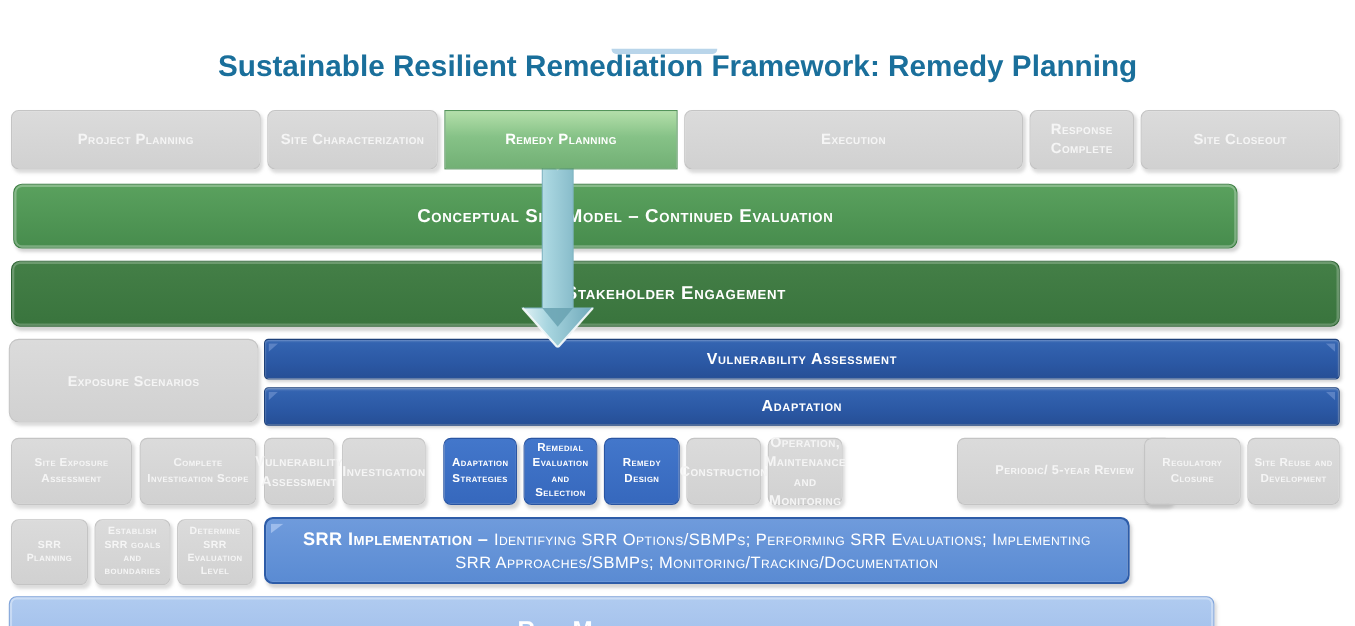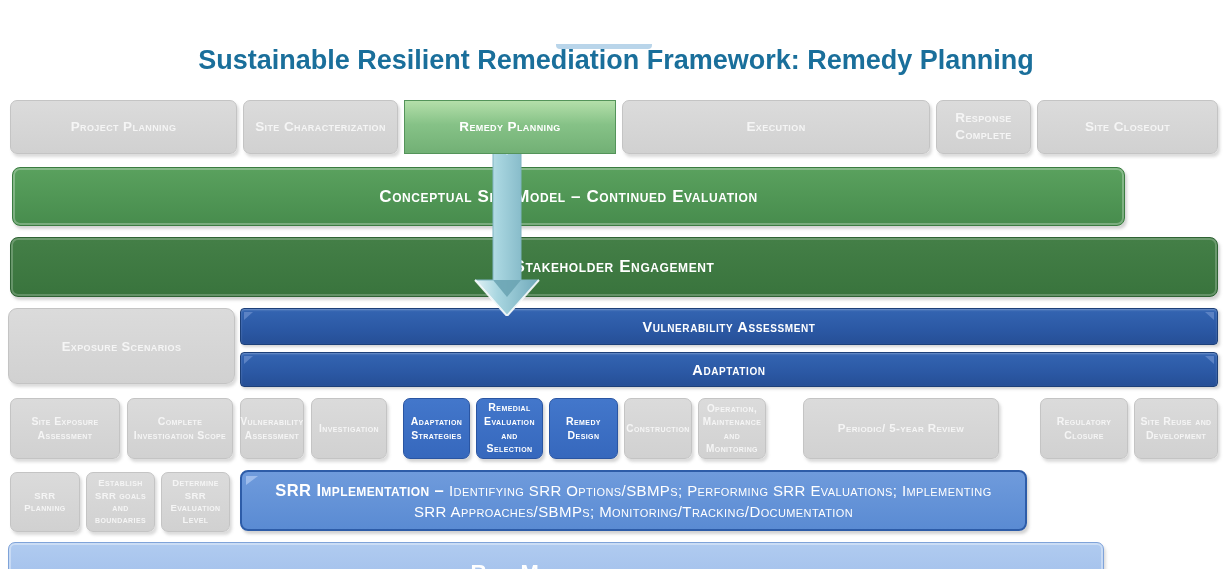--- a/index.html
+++ b/index.html
@@ -46,21 +46,21 @@
     box-shadow:inset 0 1px 2px rgba(255,255,255,.3),2px 2px 3px rgba(110,110,110,.3);
   }
   .bar.vuln{left:240px;top:264px;width:978px;height:37px;}
   .bar.adapt{left:240px;top:308px;width:978px;height:35px;}
   .bar.blue::before{content:"";position:absolute;left:3px;top:3px;width:9px;height:8px;
     background:#5b82c4;clip-path:polygon(0 0,100% 0,0 100%);}
   .bar.blue::after{content:"";position:absolute;right:3px;top:3px;width:9px;height:8px;
     background:#5b82c4;clip-path:polygon(0 0,100% 0,100% 100%);}
   .exposure{left:8px;top:264px;width:227px;height:76px;font-size:13px;border-radius:9px;}
   .pbox{top:354px;height:61px;font-size:10.5px;line-height:1.3;padding:2px 3px;}
-  .pbox.small{font-size:10px;line-height:1.35;}
+  .pbox.small{font-size:13px;line-height:1.35;}
   .pbox.blue-box{
     background:linear-gradient(180deg,#4377cb,#3668bd);
     border:1px solid #2a55a2;color:#ffffff;border-radius:7px;font-size:10.5px;
     box-shadow:2px 3px 3px rgba(110,110,110,.3);
   }
   .srrbox{top:428px;height:60px;font-size:9.5px;line-height:1.3;padding:2px;}
   .srr-bar{
     position:absolute;left:240px;top:426px;width:787px;height:61px;box-sizing:border-box;
     background:linear-gradient(180deg,#6f9bdc,#5a8bd3);border:2px solid #2d5ca8;border-radius:8px;
     color:#ffffff;font-variant-caps:small-caps;font-size:15px;line-height:1.35;letter-spacing:.4px;
@@ -116,21 +116,21 @@
 
   <div class="box gray pbox" style="left:10px;width:110px;">Site Exposure Assessment</div>
   <div class="box gray pbox" style="left:127px;width:106px;">Complete Investigation Scope</div>
   <div class="box gray pbox small" style="left:240px;width:64px;">Vulnerability Assessment</div>
   <div class="box gray pbox small" style="left:311px;width:76px;">Investigation</div>
   <div class="box pbox blue-box" style="left:403px;width:67px;">Adaptation Strategies</div>
   <div class="box pbox blue-box" style="left:476px;width:67px;">Remedial Evaluation and Selection</div>
   <div class="box pbox blue-box" style="left:549px;width:69px;">Remedy Design</div>
   <div class="box gray pbox small" style="left:624px;width:68px;">Construction</div>
   <div class="box gray pbox small" style="left:698px;width:68px;">Operation, Maintenance and Monitoring</div>
-  <div class="box gray pbox" style="left:803px;width:196px;font-size:11.5px;">Periodic/ 5-year Review</div>
+  <div class="box gray pbox" style="left:870px;width:196px;font-size:11.5px;">Periodic/ 5-year Review</div>
   <div class="box gray pbox" style="left:1040px;width:88px;">Regulatory Closure</div>
   <div class="box gray pbox" style="left:1134px;width:84px;">Site Reuse and Development</div>
 
   <div class="box gray srrbox" style="left:10px;width:70px;">SRR Planning</div>
   <div class="box gray srrbox" style="left:86px;width:69px;">Establish SRR goals and boundaries</div>
   <div class="box gray srrbox" style="left:161px;width:69px;">Determine SRR Evaluation Level</div>
   <div class="srr-bar">
     <div><span class="lead">SRR Implementation – </span><span>Identifying SRR Options/SBMPs; Performing SRR Evaluations; Implementing SRR Approaches/SBMPs; Monitoring/Tracking/Documentation</span></div>
   </div>
 

